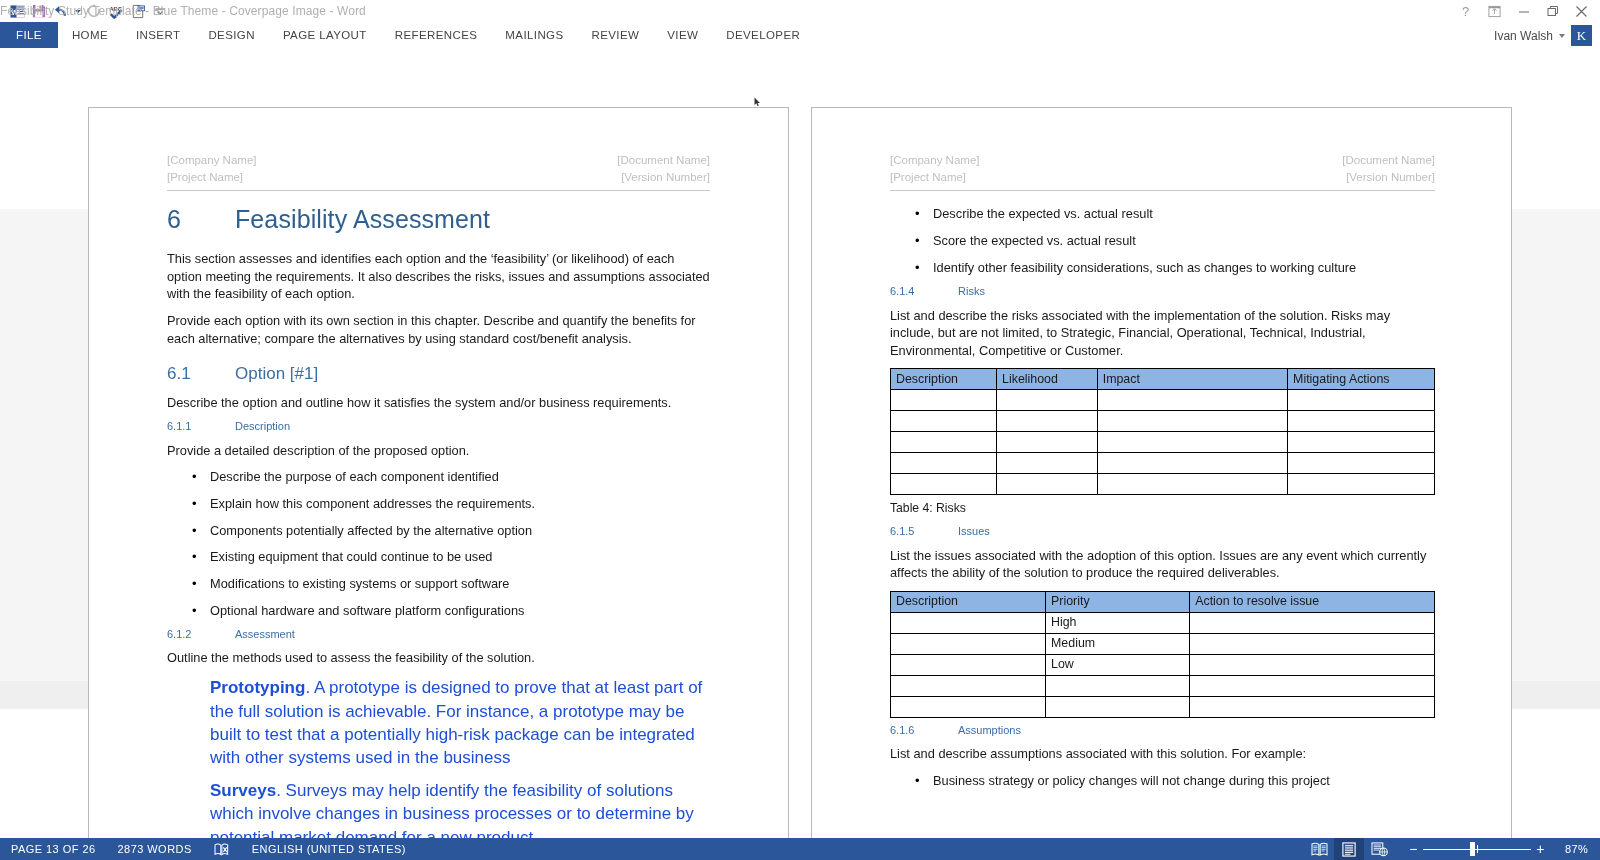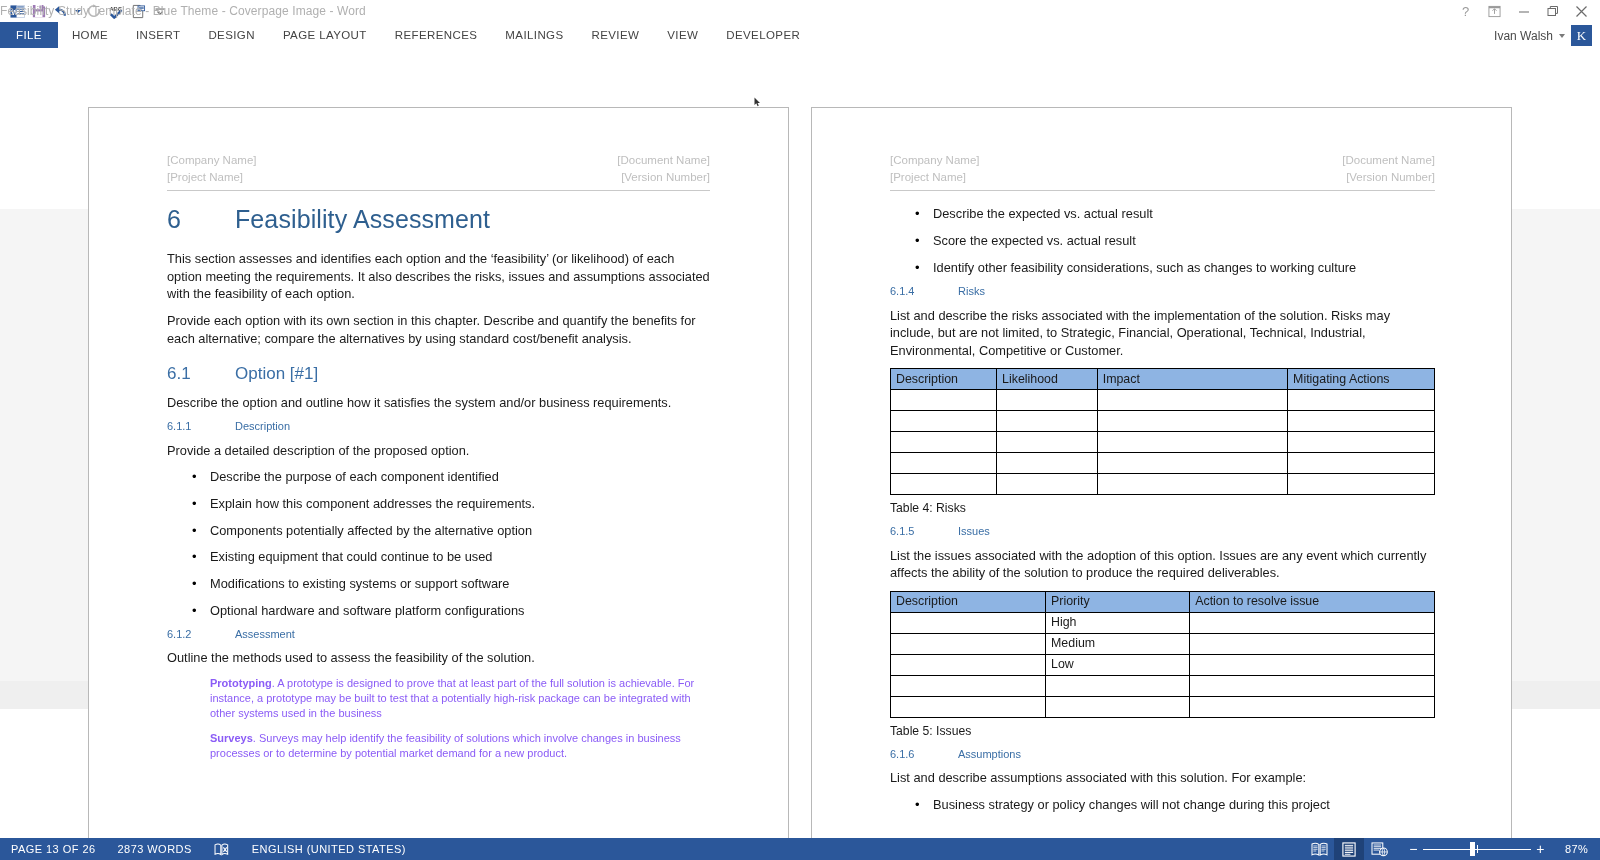--- a/index.html
+++ b/index.html
@@ -215,22 +215,22 @@
     margin-bottom: 9px;
   }
   ul.bullets li::before {
     content: "\2022";
     position: absolute;
     left: 25px;
     font-size: 13px;
     color: #000;
   }
   .indentpara {
-    font-size: 11px;
-    color: #8b5cf6;
+    font-size: 17px;
+    color: #1d4ed8;
     line-height: 1.38;
     margin: 0 0 9px 43px;
   }
   .indentpara b { font-weight: bold; }
 
   
   table.wtable {
     border-collapse: collapse;
     width: 100%;
     margin: 4px 0 6px 0;
@@ -630,21 +630,20 @@
               <td></td>
               <td></td>
             </tr>
             <tr>
               <td></td>
               <td></td>
               <td></td>
             </tr>
           </tbody>
         </table>
-        <div class="tcaption">Table 5: Issues</div>
 
         <div class="h3">
           <span class="num">6.1.6</span>
           <span>Assumptions</span>
         </div>
         <p class="body">List and describe assumptions associated with this solution. For example:</p>
 
         <ul class="bullets">
           <li>Business strategy or policy changes will not change during this project</li>
 

